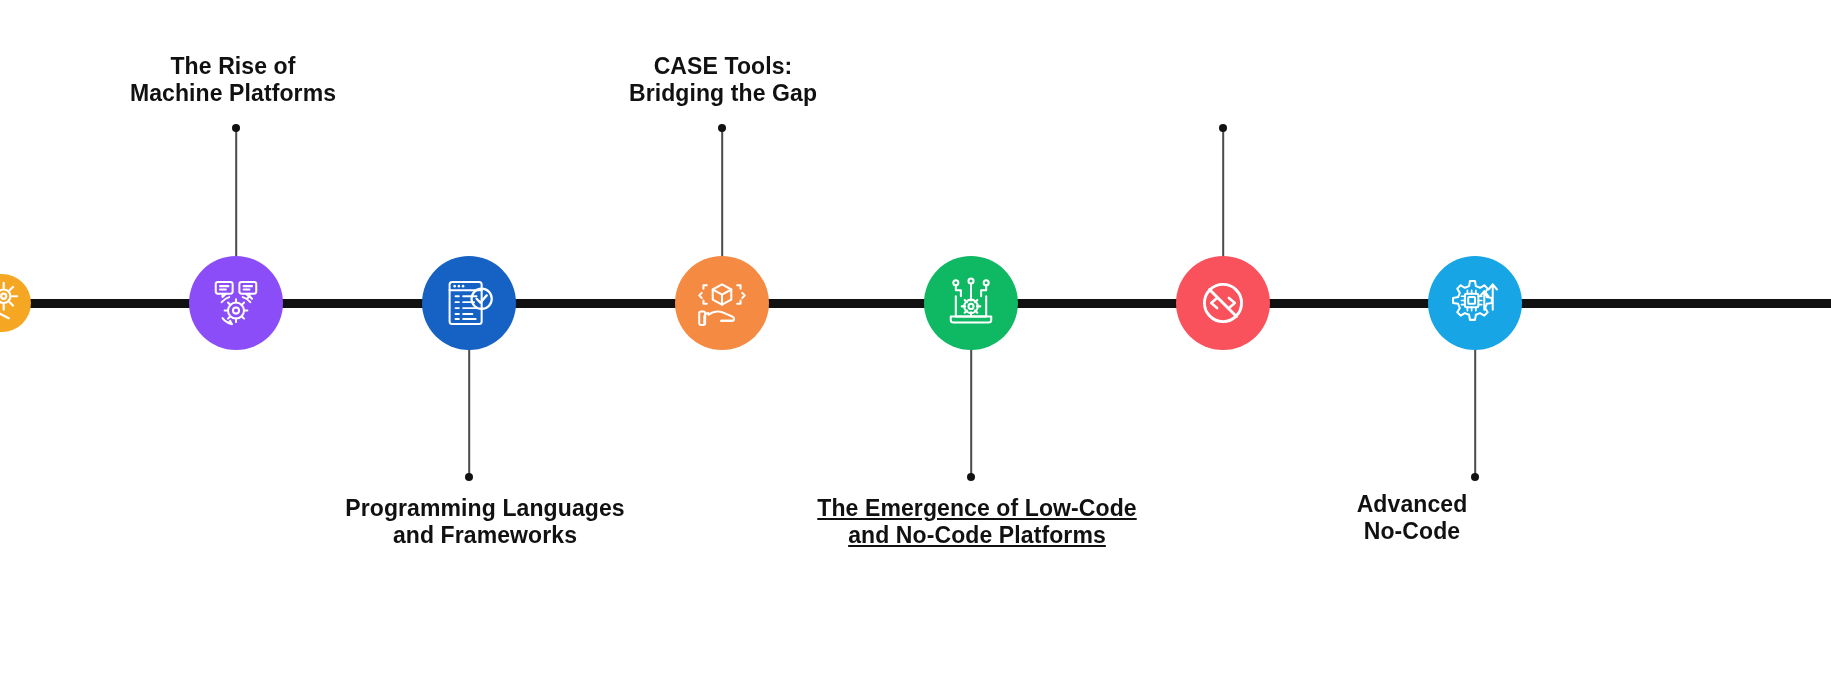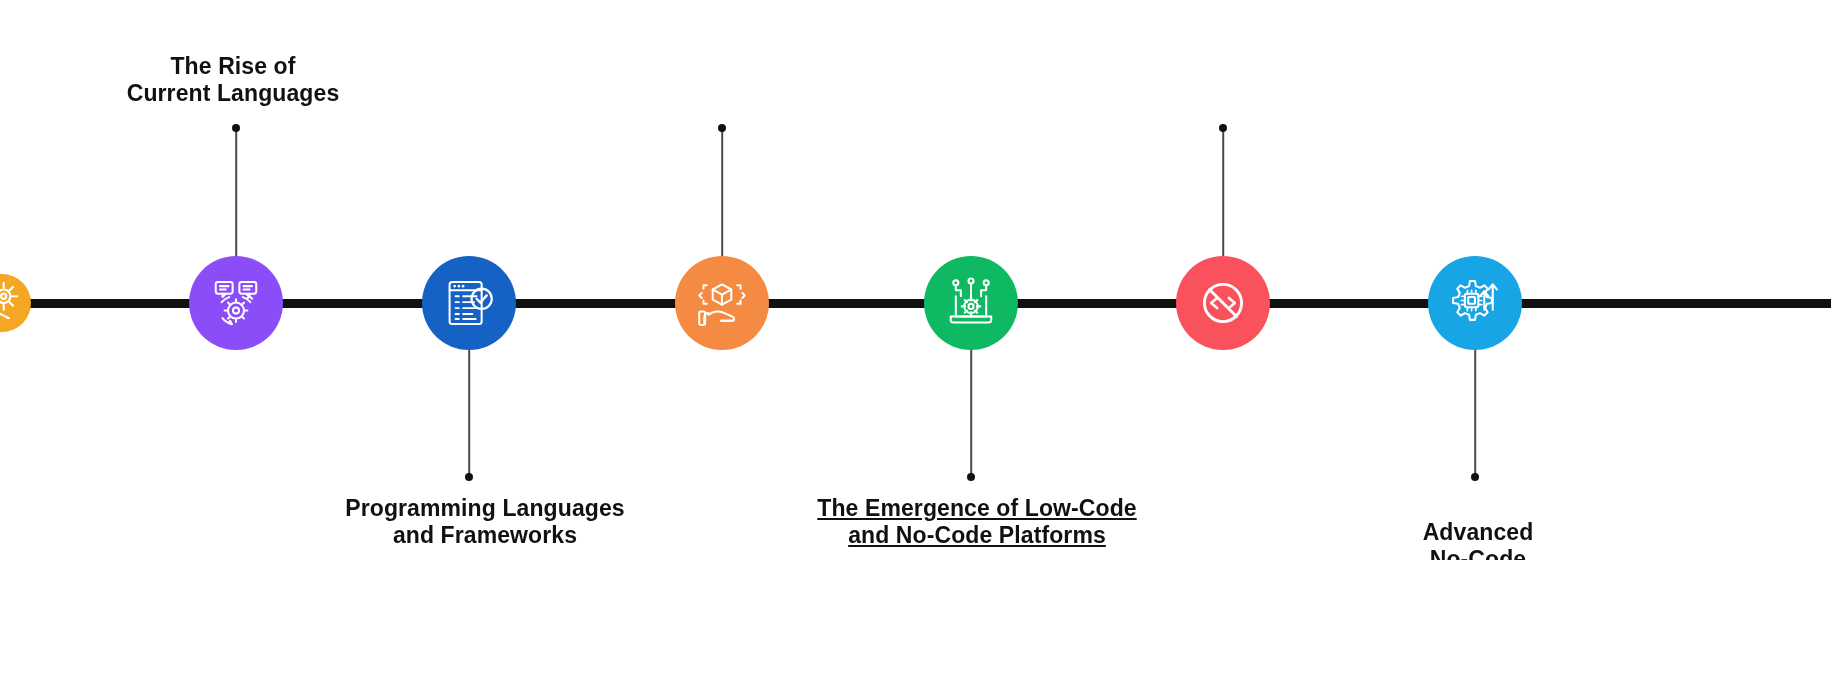--- a/index.html
+++ b/index.html
@@ -98,21 +98,21 @@
                M23 13 L27 17 M41 31 L45 35 M45 13 L41 17 M27 31 L23 35"></path>
       <path d="M10 48 C16 42 26 42 32 46 L40 50"></path>
       <path d="M6 46 L6 58 L12 58 L12 46 Z"></path>
     </svg>
   </div>
 
   <div class="leader" style="left:236px; top:128px; height:138px;"></div>
   <div class="leader-dot" style="left:236px; top:128px;"></div>
   <div class="caption" style="left:233px; top:53px;">
     <span class="line">The Rise of</span>
-    <span class="line">Current Languages</span>
+    <span class="line">Machine Platforms</span>
   </div>
   <div class="node" style="left:236px; background:#8B4DF7;">
     <svg viewBox="0 0 64 64" fill="none" stroke="#ffffff" stroke-width="2.4" stroke-linecap="round" stroke-linejoin="round">
       <rect x="8" y="7" width="20" height="14" rx="2.5"></rect>
       <path d="M13 12 H23 M13 16 H20"></path>
       <path d="M16 21 L16 25 L20 21"></path>
       <rect x="36" y="7" width="20" height="14" rx="2.5"></rect>
       <path d="M41 12 H51 M41 16 H48"></path>
       <path d="M48 21 L48 25 L44 21"></path>
       <circle cx="32" cy="41" r="9.5"></circle>
@@ -144,20 +144,24 @@
       <circle cx="25" cy="12" r="1.5" fill="#ffffff" stroke="none"></circle>
       <path d="M16 24 H20 M16 31 H20 M16 38 H20 M16 45 H20 M16 51 H20" stroke-width="2.2"></path>
       <path d="M25 24 H41 M25 31 H38 M25 38 H42 M25 45 H36 M25 51 H40" stroke-width="2.2"></path>
       <circle cx="47" cy="27" r="12" stroke-width="2.6"></circle>
       <path d="M41 27 L45.5 31.5 L53 23" stroke-width="2.8"></path>
     </svg>
   </div>
 
   <div class="leader" style="left:722px; top:128px; height:138px;"></div>
   <div class="leader-dot" style="left:722px; top:128px;"></div>
+  <div class="caption" style="left:723px; top:53px;">
+    <span class="line">CASE Tools:</span>
+    <span class="line">Bridging the Gap</span>
+  </div>
   <div class="node" style="left:722px; background:#F58A42;">
     <svg viewBox="0 0 64 64" fill="none" stroke="#ffffff" stroke-width="2.4" stroke-linecap="round" stroke-linejoin="round">
       <path d="M32 10 L43 16 L43 28 L32 34 L21 28 L21 16 Z"></path>
       <path d="M21 16 L32 22 L43 16 M32 22 L32 34"></path>
       <path d="M14 11 L10 11 L10 15 M50 11 L54 11 L54 15
                M14 33 L10 33 L10 29 M50 33 L54 33 L54 29"></path>
       <path d="M8 20 L5 23 L8 26"></path>
       <path d="M56 20 L59 23 L56 26"></path>
       <path d="M16 46 C22 41 30 41 35 44 L44 48
                C47 49 47 53 44 53 L31 53"></path>
@@ -198,21 +202,21 @@
     <svg viewBox="0 0 64 64" fill="none" stroke="#ffffff" stroke-width="3.4" stroke-linecap="round" stroke-linejoin="round">
       <circle cx="32" cy="32" r="22"></circle>
       <path d="M16 16 L48 48"></path>
       <path d="M25 26 L18 32 L25 38" stroke-width="3"></path>
       <path d="M39 26 L46 32 L39 38" stroke-width="3"></path>
     </svg>
   </div>
 
   <div class="leader" style="left:1475px; top:341px; height:136px;"></div>
   <div class="leader-dot" style="left:1475px; top:477px;"></div>
-  <div class="caption" style="left:1478px; top:491px;margin-top:28px;">
+  <div class="caption" style="left:1412px; top:491px;">
     <span class="line">Advanced</span>
     <span class="line">No-Code</span>
   </div>
   <div class="node" style="left:1475px; background:#18A5E5;">
     <svg viewBox="0 0 64 64" fill="none" stroke="#ffffff" stroke-width="2.4" stroke-linecap="round" stroke-linejoin="round">
       <path d="M26 6 L32 6 L33 12 L38 14 L43 11 L47 15 L44 20 L46 25 L52 26 L52 32
                L46 33 L44 38 L47 43 L43 47 L38 44 L33 46 L32 52 L26 52 L25 46
                L20 44 L15 47 L11 43 L14 38 L12 33 L6 32 L6 26 L12 25 L14 20
                L11 15 L15 11 L20 14 L25 12 Z"></path>
       <rect x="20" y="21" width="16" height="16" rx="2"></rect>

